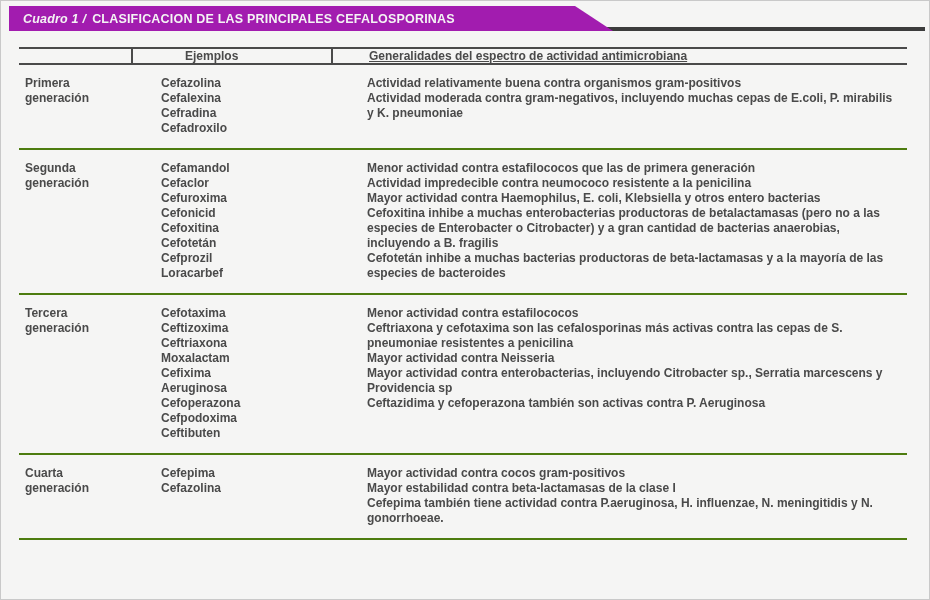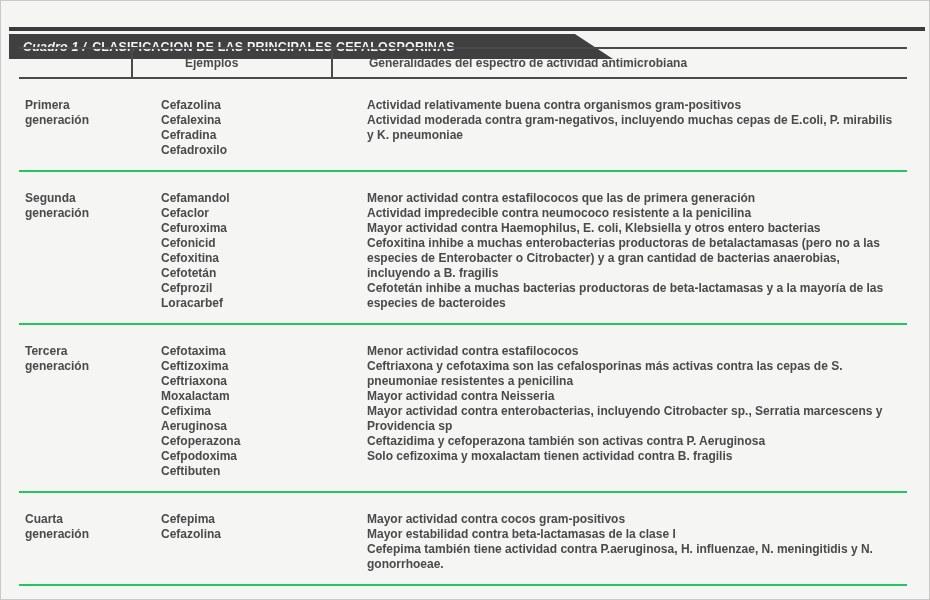--- a/index.html
+++ b/index.html
@@ -23,70 +23,70 @@
     width: 916px;
     height: 4px;
     background: #3c3c3c;
   }
   .banner {
     position: absolute;
     left: 8px;
     top: 5px;
     height: 25px;
     width: 604px;
-    background: #404040;
+    background: #a21caf;
     color: #f4f4f4;
     display: flex;
     align-items: center;
     padding-left: 14px;
     clip-path: polygon(0 0, calc(100% - 38px) 0, 100% 100%, 0 100%);
     font-size: 12.5px;
     font-weight: bold;
     letter-spacing: 0.2px;
     white-space: nowrap;
-    margin-top: 28px;
   }
   .caption-prefix { font-style: italic; margin-right: 6px; }
 
   .tbl {
     position: absolute;
     left: 18px;
     top: 46px;
     width: 888px;
     color: #4a4a4a;
     font-size: 12px;
     font-weight: bold;
     line-height: 15px;
   }
   .grid-cols {
     display: grid;
     grid-template-columns: 112px 200px 1fr;
   }
   .tbl-head {
     border-top: 2px solid #4a4a4a;
     border-bottom: 2px solid #4a4a4a;
-    height: 32px;
+    height: 18px;
   }
   .tbl-head .c2 {
     border-left: 2px solid #4a4a4a;
     height: 100%;
     display: flex;
     align-items: center;
     padding-left: 52px;
   }
   .tbl-head .c3 {
     border-left: 2px solid #4a4a4a;
     height: 100%;
     display: flex;
     align-items: center;
     padding-left: 36px;
+    text-decoration: underline;
   }
   .tbl-row {
-    border-bottom: 2px solid #22c55e;
-    padding-top: 19px;
+    border-bottom: 2px solid #4d7c0f;
+    padding-top: 11px;
     padding-bottom: 12px;
   }
   .tbl-row .c1 { padding-left: 6px; padding-right: 8px; }
   .tbl-row .c2 { padding-left: 30px; padding-right: 8px; }
   .tbl-row .c3 { padding-left: 36px; padding-right: 6px; }
 </style>
 </head>
 <body>
 
 <div class="sheet">
@@ -150,21 +150,20 @@
             <div>Cefoperazona</div>
             <div>Cefpodoxima</div>
             <div>Ceftibuten</div>
           </div>
           <div class="c3">
             <div>Menor actividad contra estafilococos</div>
             <div>Ceftriaxona y cefotaxima son las cefalosporinas más activas contra las cepas de S. pneumoniae resistentes a penicilina</div>
             <div>Mayor actividad contra Neisseria</div>
             <div>Mayor actividad contra enterobacterias, incluyendo Citrobacter sp., Serratia marcescens y Providencia sp</div>
             <div>Ceftazidima y cefoperazona también son activas contra P. Aeruginosa</div>
-            <div>Solo cefizoxima y moxalactam tienen actividad contra B. fragilis</div>
           </div>
         </div>
         <div class="tbl-row grid-cols">
           <div class="c1">Cuarta generación</div>
           <div class="c2">
             <div>Cefepima</div>
             <div>Cefazolina</div>
           </div>
           <div class="c3">
             <div>Mayor actividad contra cocos gram-positivos</div>

